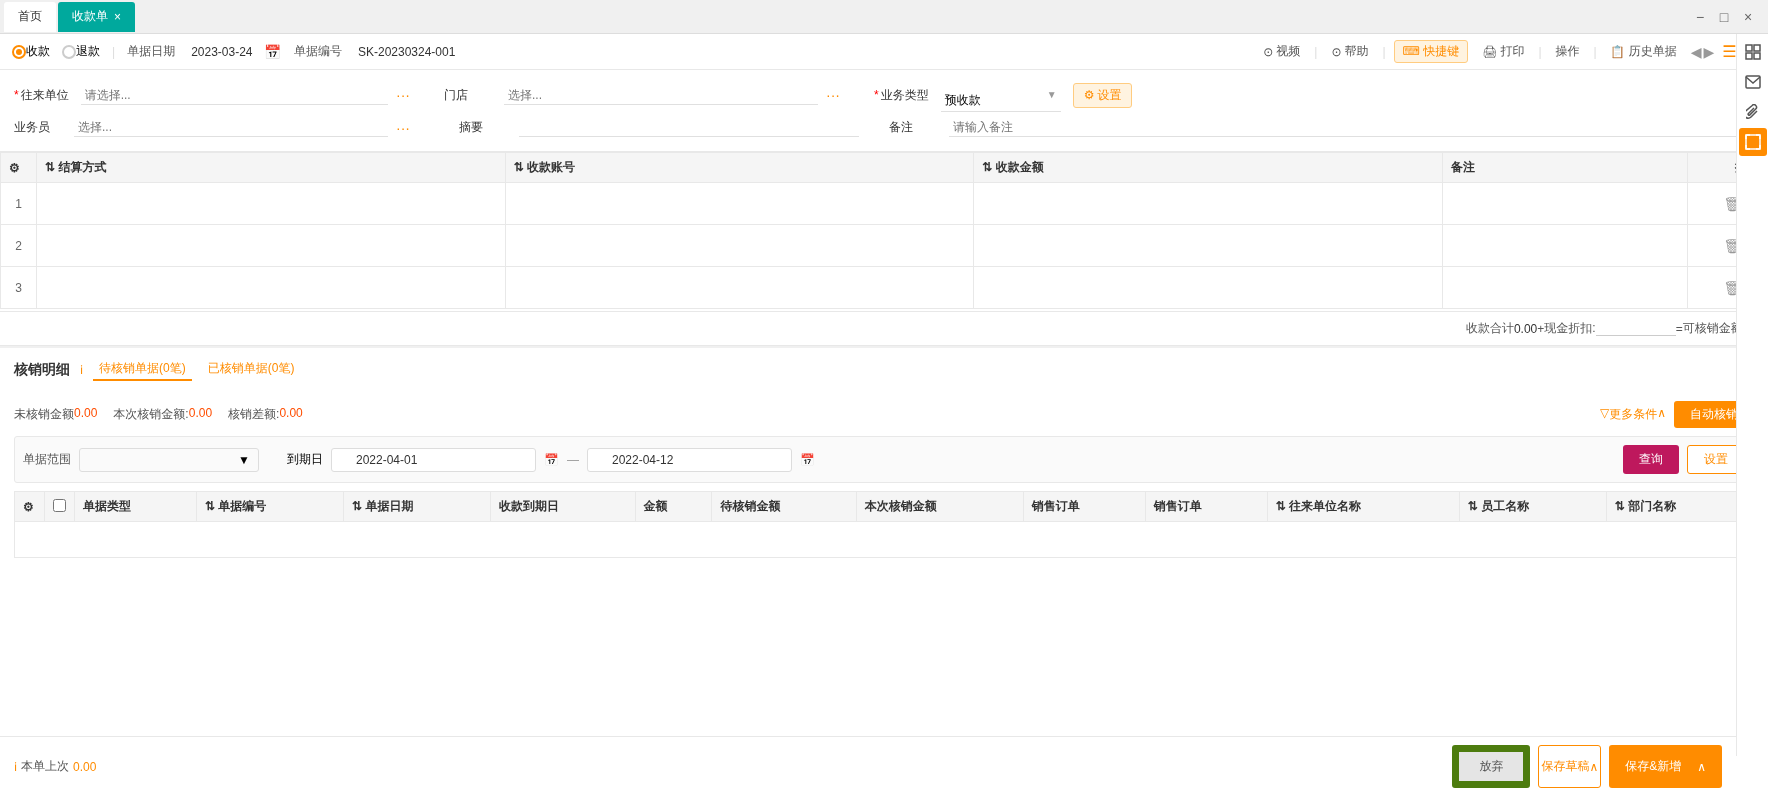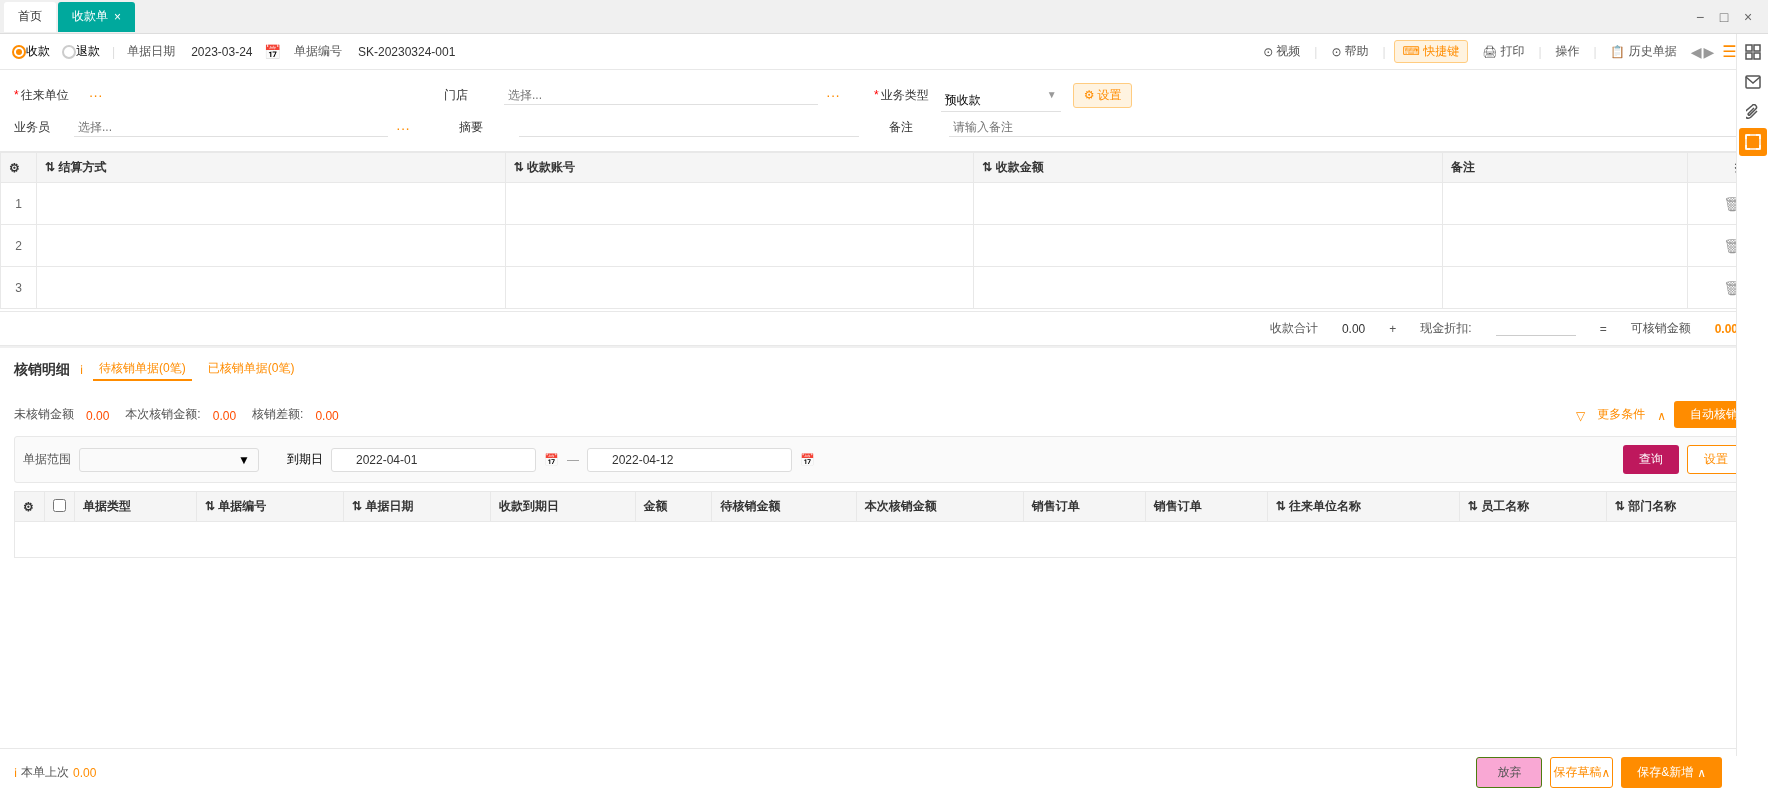--- a/index.html
+++ b/index.html
@@ -63,37 +63,37 @@
     
     .table-wrap { flex: 1; overflow: auto; border-bottom: 1px solid #e8e8e8; }
     .data-table { width: 100%; border-collapse: collapse; }
     .data-table th { background: #f5f5f5; border: 1px solid #e8e8e8; padding: 6px 8px; text-align: left; color: #333; white-space: nowrap; }
     .data-table td { border: 1px solid #e8e8e8; padding: 6px 8px; height: 42px; }
     .data-table .row-num { text-align: center; color: #666; width: 30px; }
     .col-actions { display: flex; align-items: center; gap: 6px; justify-content: flex-end; }
     .action-icon { color: #999; cursor: pointer; font-size: 14px; }
 
     
-    .summary-bar { display: flex; align-items: center; justify-content: flex-end; padding: 8px 30px; gap: 24px; background: #fff; border-bottom: 1px solid #e8e8e8; font-size: 12px; }
+    .summary-bar { display: flex; align-items: center; justify-content: flex-end; padding: 8px 2px; gap: 0; background: #fff; border-bottom: 1px solid #e8e8e8; font-size: 12px; }
     .summary-label { color: #555; }
     .summary-value { color: #333; font-weight: 500; }
     .summary-plus { color: #555; }
     .summary-discount-input { border: none; border-bottom: 1px solid #ccc; width: 80px; outline: none; text-align: right; }
     .summary-equals { color: #555; }
     .summary-available { color: #ff8c00; font-weight: 600; }
 
     
     .verify-section { background: #fff; padding: 10px 14px; border-top: 2px solid #f0f0f0; }
     .verify-header { display: flex; align-items: center; gap: 10px; margin-bottom: 20px; }
     .verify-title { font-size: 14px; font-weight: 600; color: #333; }
     .verify-info-icon { color: #ff8c00; cursor: pointer; }
     .verify-tab { color: #ff8c00; cursor: pointer; padding: 2px 6px; border-bottom: 2px solid transparent; }
     .verify-tab.active { border-bottom-color: #ff8c00; }
     .verify-stats { display: flex; align-items: center; gap: 16px; margin-bottom: 8px; color: #555; }
-    .verify-stats span { display: flex; align-items: flex-end; gap: 12px; }
+    .verify-stats span { display: flex; align-items: flex-start; gap: 0; }
     .verify-stats .val { color: #ff4d00; }
     .filter-right { margin-left: auto; display: flex; gap: 8px; align-items: center; }
     .more-conditions { color: #ff8c00; cursor: pointer; display: flex; align-items: center; gap: 2px; }
     .auto-verify-btn { background: #ff8c00; color: #fff; border: none; border-radius: 3px; padding: 5px 16px; cursor: pointer; }
     .date-range-row { display: flex; align-items: center; gap: 8px; margin-bottom: 8px; padding: 8px; background: #fafafa; border: 1px solid #e8e8e8; border-radius: 3px; }
     .date-range-label { color: #555; }
     .date-input { border: 1px solid #ddd; border-radius: 3px; padding: 4px 24px; color: #333; }
     .date-sep { color: #999; }
     .query-btn { background: #be185d; color: #fff; border: none; border-radius: 3px; padding: 5px 16px; cursor: pointer; margin-left: auto; }
     .settings-btn2 { background: #fff; color: #ff8c00; border: 1px solid #ff8c00; border-radius: 3px; padding: 5px 16px; cursor: pointer; }
@@ -104,23 +104,23 @@
     .verify-table th { background: #f5f5f5; border: 1px solid #e8e8e8; padding: 6px 8px; color: #333; white-space: nowrap; text-align: left; }
     .verify-table td { border: 1px solid #e8e8e8; padding: 6px 8px; height: 36px; }
     .verify-th-gear { color: #666; }
     .verify-th-check { width: 20px; }
 
     
     .footer { display: flex; align-items: center; justify-content: space-between; padding: 8px 14px; background: #fff; border-top: 1px solid #e8e8e8; }
     .footer-left { display: flex; align-items: center; gap: 4px; color: #555; }
     .footer-info-icon { color: #ff8c00; }
     .footer-right { display: flex; gap: 8px; }
-    .btn-abandon { background: #f9a8d4; border: 1px solid #4d7c0f; color: #555; padding: 6px 20px; border-radius: 3px; cursor: pointer; }
+    .btn-abandon { background: #e5e5e5; border: 7px solid #4d7c0f; color: #555; padding: 6px 20px; border-radius: 3px; cursor: pointer; }
     .btn-save-draft { background: #fff; border: 1px solid #ff8c00; color: #ff8c00; padding: 6px 2px; border-radius: 3px; cursor: pointer; display: flex; align-items: center; }
-    .btn-save-new { background: #ff8c00; color: #fff; border: none; padding: 6px 16px; border-radius: 3px; cursor: pointer; display: flex; align-items: center; gap: 4px; }
+    .btn-save-new { background: #ff8c00; color: #fff; border: none; padding: 6px 16px; border-radius: 3px; cursor: pointer; display: flex; align-items: center; gap: 16px; }
 
     
     .right-sidebar { position: absolute; right: 0; top: 34px; width: 32px; background: #fff; border-left: 1px solid #e8e8e8; display: flex; flex-direction: column; align-items: center; padding: 4px 0; gap: 2px; z-index: 10; height: calc(796px - 34px - 40px); }
     .sidebar-icon { width: 28px; height: 28px; display: flex; align-items: center; justify-content: center; cursor: pointer; color: #555; border-radius: 3px; }
     .sidebar-icon.active { background: #ff8c00; color: #fff; }
 
     .label-text { color: #555; }
   </style>
 </head>
 <body>
@@ -208,20 +208,23 @@
         </div>
       </div>
     </div>
 
     <div class="form-area">
       <div class="form-row">
 
         <div style="display:flex;align-items:center;flex:0 0 400px;">
           <span class="required-star">*</span>
           <span class="form-label">往来单位</span>
+          <div class="form-input-wrap">
+            <input type="text" class="form-input" placeholder="请选择..." style="">
+          </div>
           <span class="form-more">···</span>
         </div>
 
         <div style="display:flex;align-items:center;flex:0 0 400px;margin-left:30px;">
           <span class="form-label">门店</span>
           <div class="form-input-wrap">
             <input type="text" class="form-input" placeholder="选择..." style="">
           </div>
           <span class="form-more">···</span>
         </div>

